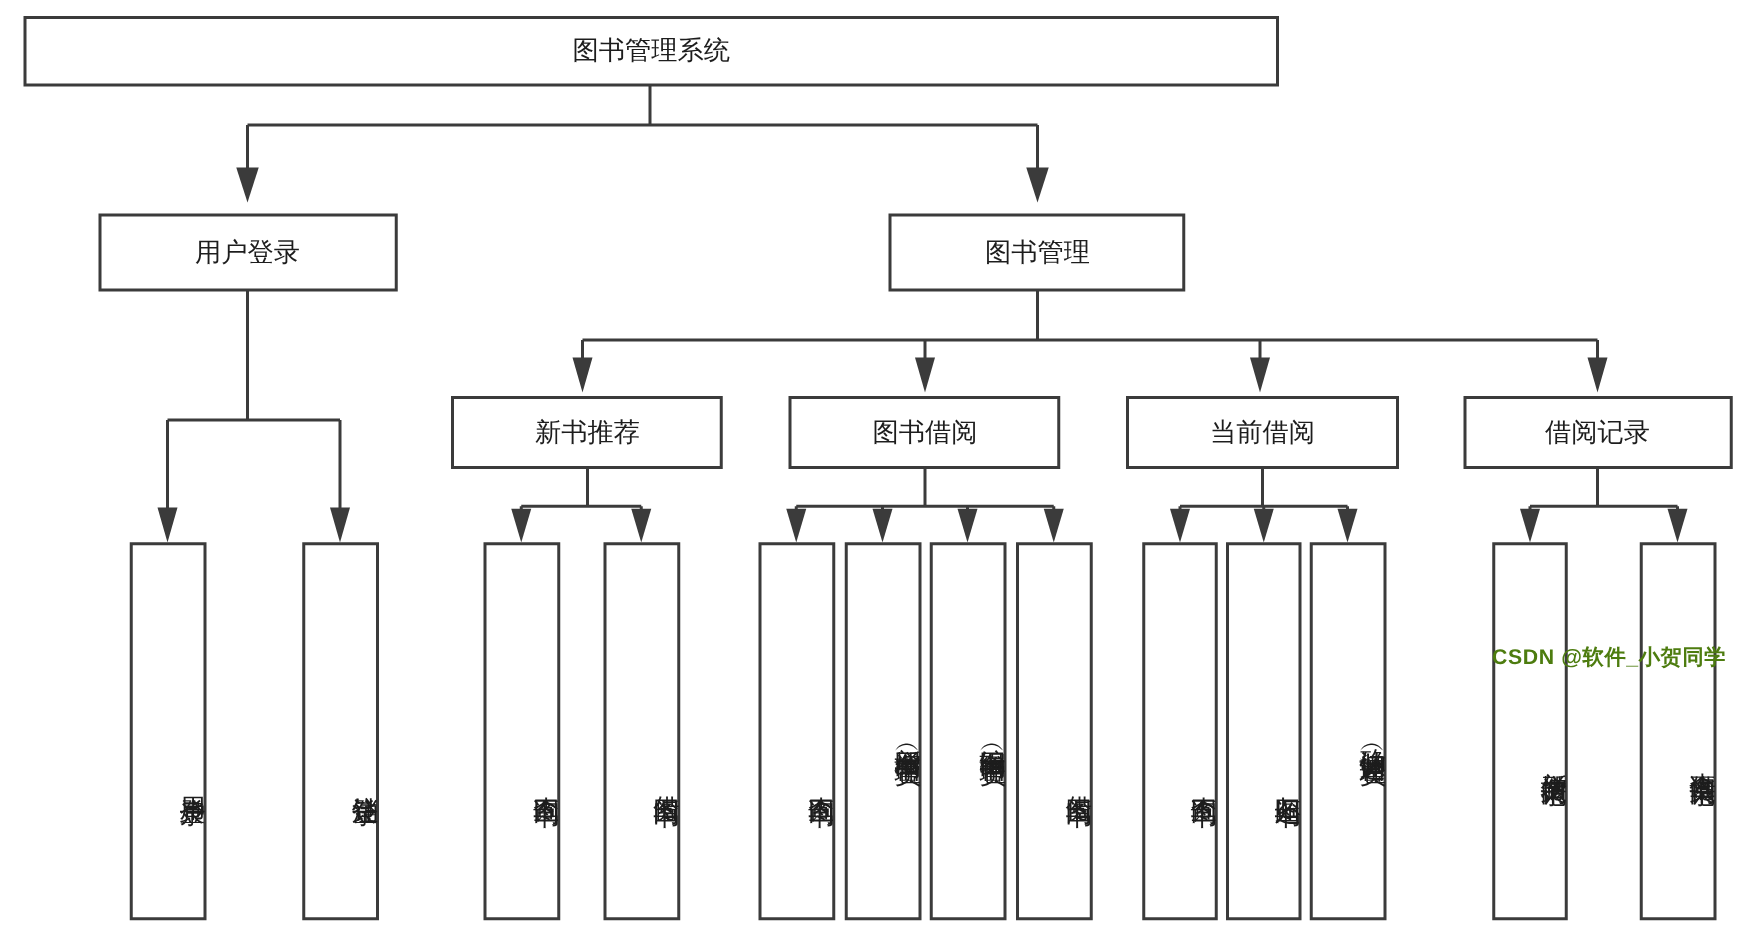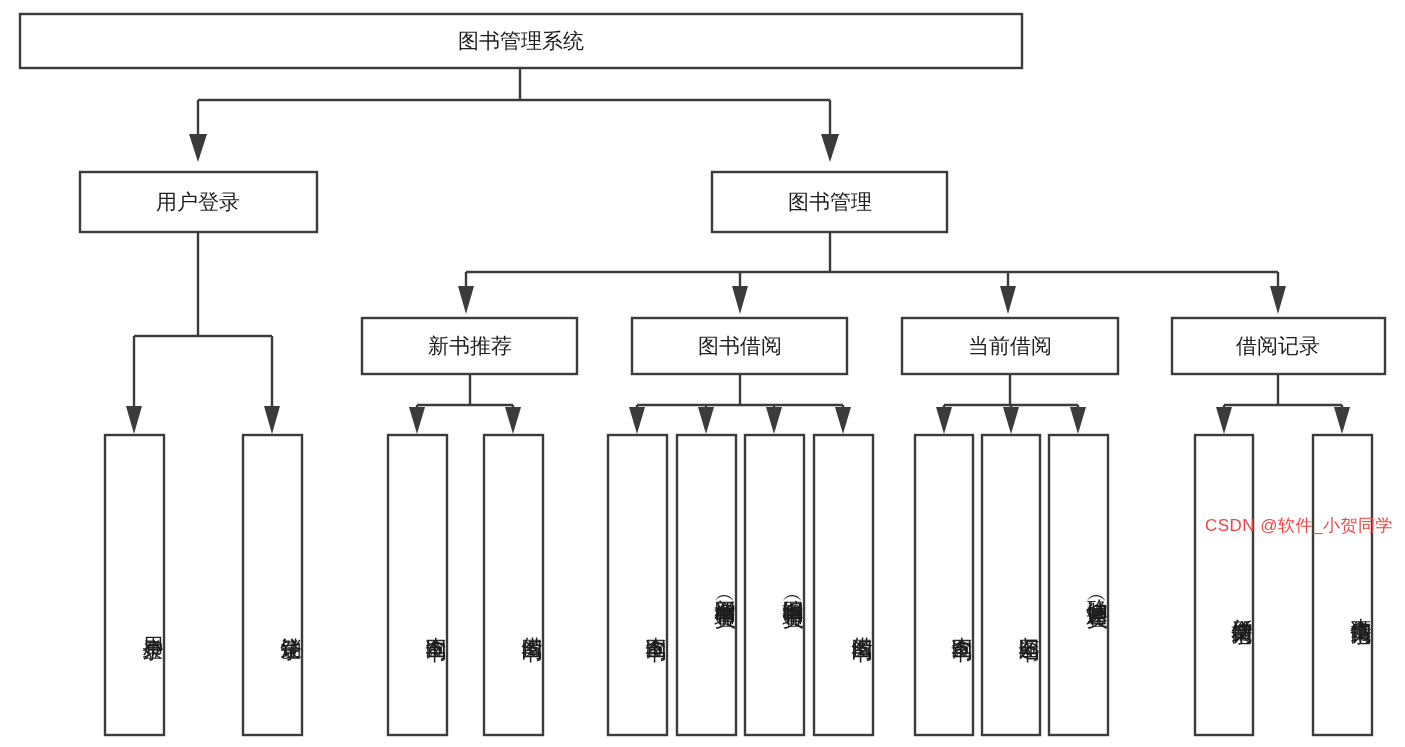--- a/index.html
+++ b/index.html
@@ -59,27 +59,28 @@
     color: #1d1d1d;
     letter-spacing: 1.5px;
     white-space: nowrap;
     display: flex;
     align-items: flex-start;
     justify-content: center;
     pointer-events: none;
   }
   .watermark {
     position: absolute;
-    right: 12px;
+    right: 24px;
     bottom: 6px;
     font-family: "Liberation Sans", "DejaVu Sans", sans-serif;
     font-size: 17px;
-    color: #ef4444;
+    color: #4d7c0f;
     letter-spacing: 0.5px;
     white-space: nowrap;
+    font-weight: bold;
   }
 </style>
 </head>
 <body>
 
 <div id="diagram-root">
 
   <svg id="tree-svg" viewBox="0 0 1405 747">
 
     <g>

